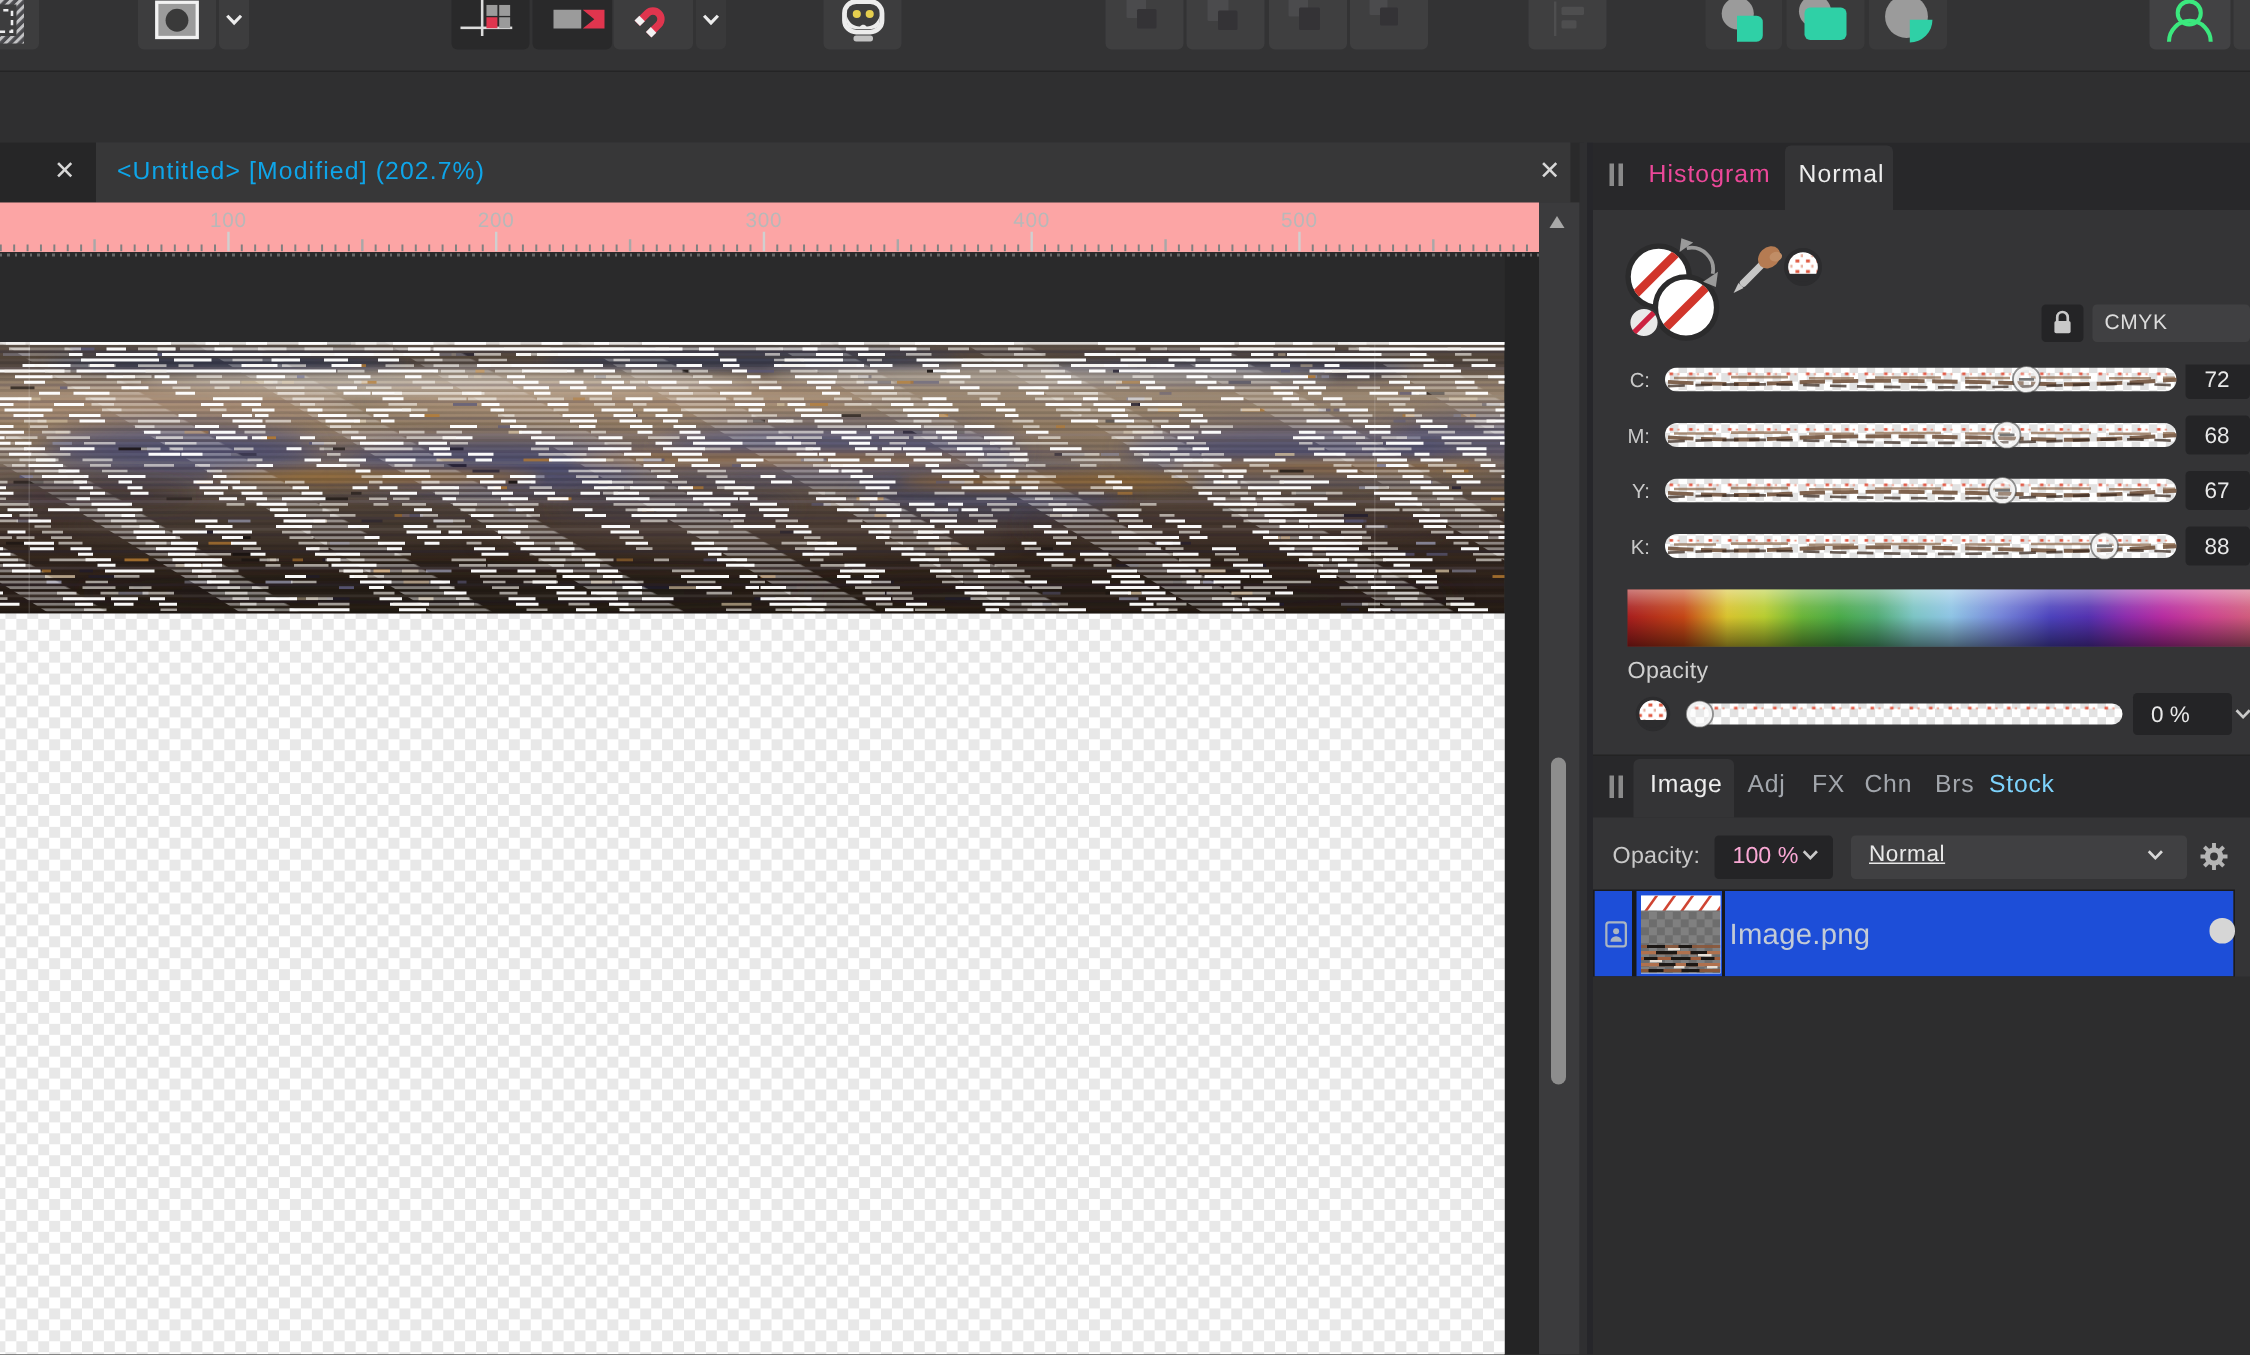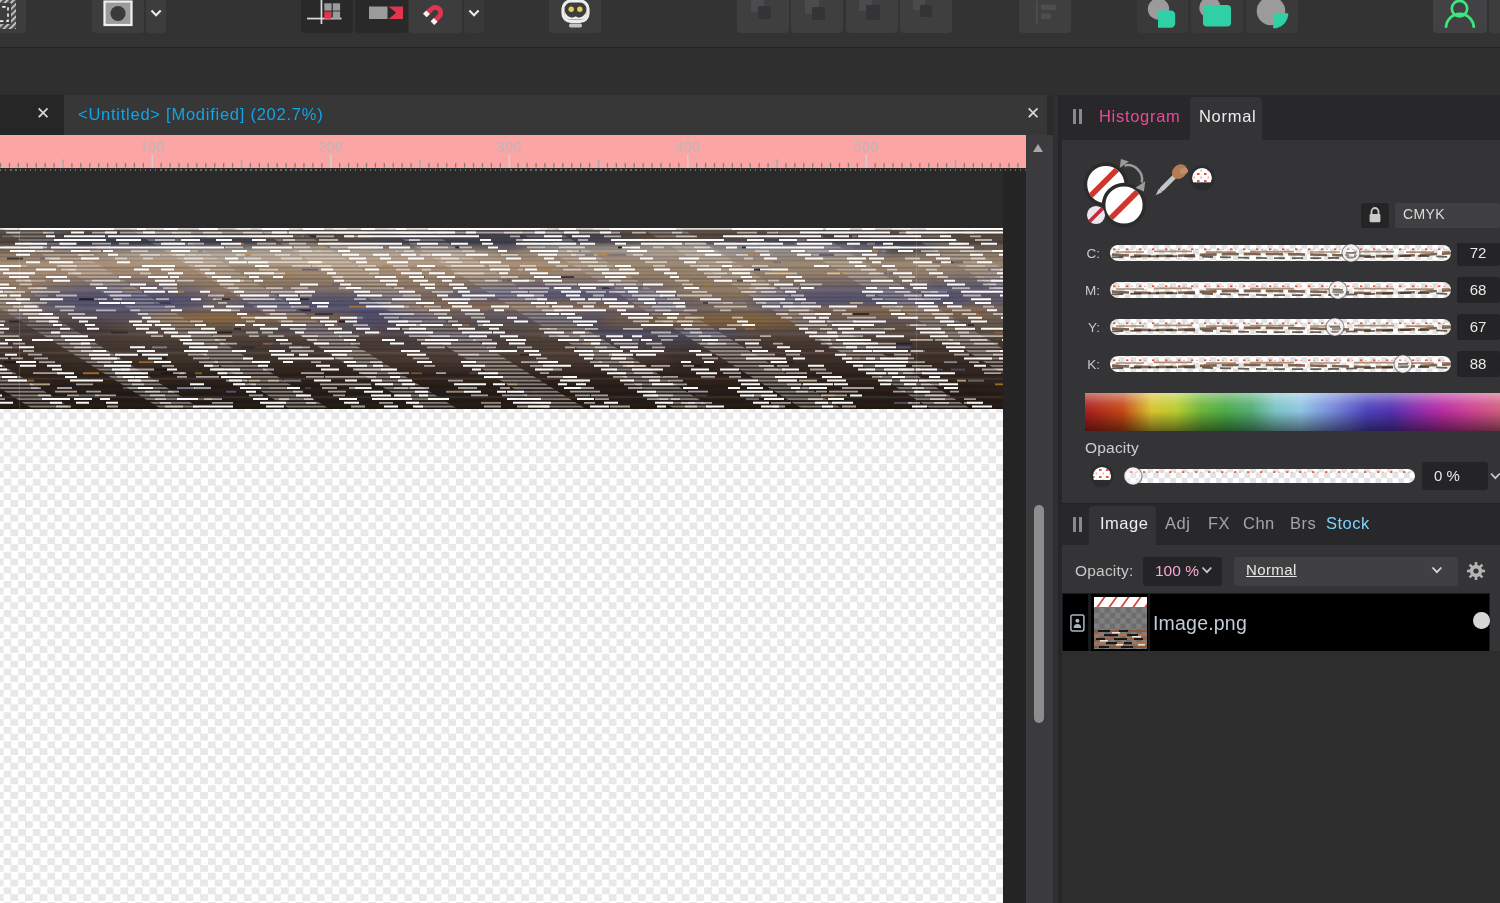--- a/index.html
+++ b/index.html
@@ -855,21 +855,21 @@
             <g stroke="#b5b5b5" stroke-width="2.6">
               <line x1="10" y1="1" x2="10" y2="19"></line>
               <line x1="1" y1="10" x2="19" y2="10"></line>
               <line x1="3.6" y1="3.6" x2="16.4" y2="16.4"></line>
               <line x1="16.4" y1="3.6" x2="3.6" y2="16.4"></line>
             </g>
           </g>
           <circle cx="10" cy="10" r="2.6" fill="#343436"></circle>
         </svg></div>
 
-    <div class="abs" id="layerrow" style="left:1px;top:499px;width:426px;height:57px;background:#000000;outline:1.5px solid #1a1b1d;">
+    <div class="abs" id="layerrow" style="left:1px;top:499px;width:426px;height:57px;background:#1d4ed8;outline:1.5px solid #1a1b1d;">
       <svg class="abs" style="left:7px;top:19.5px;" width="15" height="18" viewBox="0 0 15 18">
           <rect x="0.9" y="0.9" width="13" height="16" rx="1.8" fill="none" stroke="#aab5c2" stroke-width="1.5"></rect>
           <circle cx="7.4" cy="6.8" r="2" fill="#aab5c2"></circle>
           <path d="M3.6 13.9a3.8 3.8 0 0 1 7.6 0Z" fill="#aab5c2"></path>
         </svg>
       <div class="abs" style="left:24.5px;top:0;width:3px;height:57px;background:#17181a;"></div>
       <div class="abs" style="left:31px;top:2.5px;width:53px;height:52px;background:#ffffff;overflow:hidden;">
         <svg width="53" height="52" viewBox="0 0 53 52">
           <defs>
             <pattern id="thchk" width="10.6" height="10.6" patternUnits="userSpaceOnUse">

